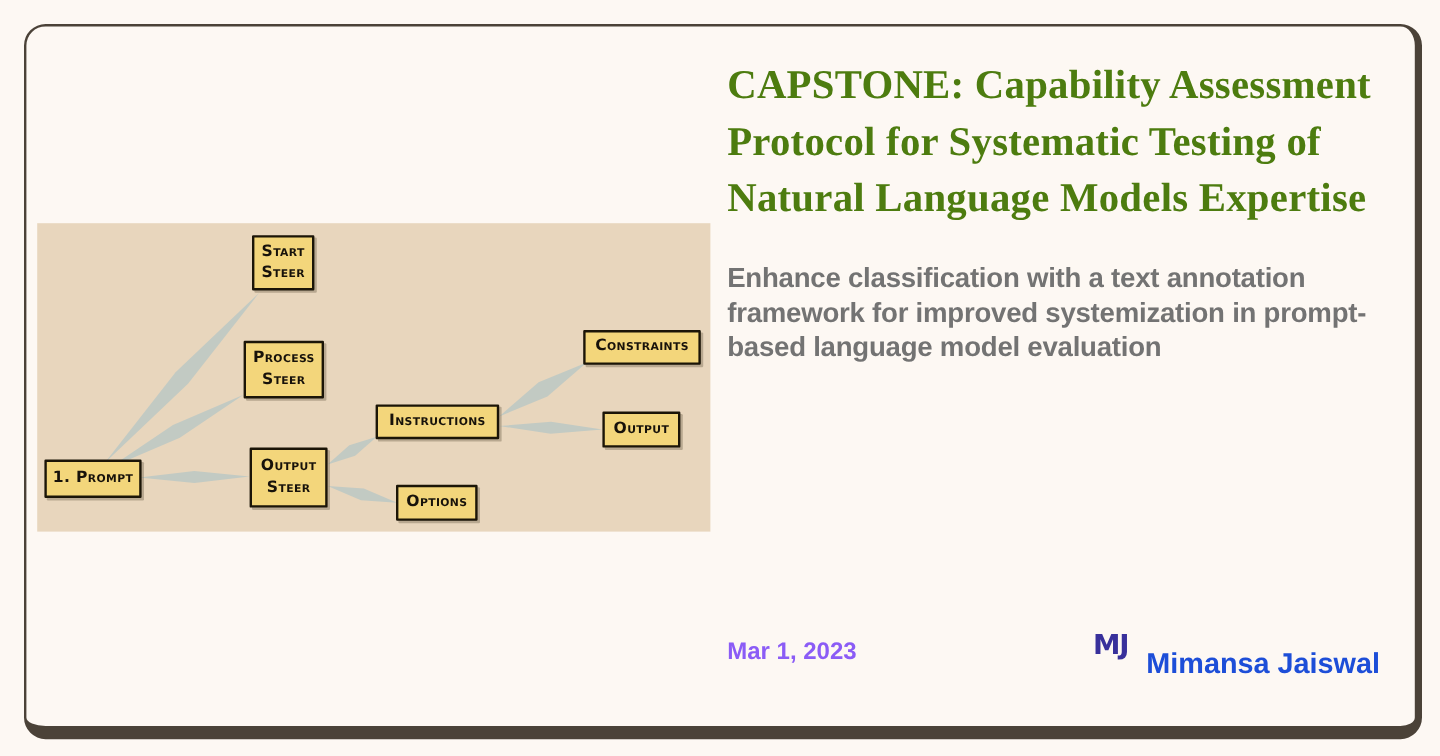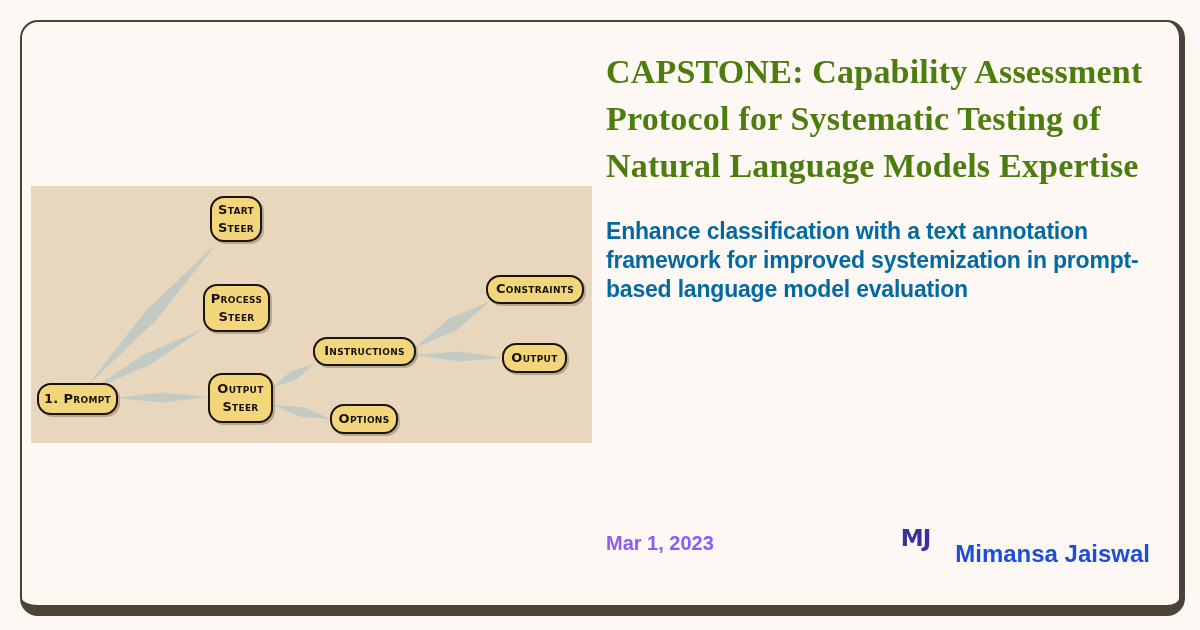--- a/index.html
+++ b/index.html
@@ -14,44 +14,44 @@
     border:2px solid #4b4238;border-right-width:6px;border-bottom-width:11px;
     border-radius:18px;
   }
   .diagram-panel{
     position:absolute;left:31px;top:186px;width:561px;height:257px;
     background:#e8d6bd;overflow:hidden;
   }
   .diagram-panel svg{position:absolute;left:0;top:0;}
   .node{
     position:absolute;box-sizing:border-box;
-    background:#f3d67b;border:2px solid #1b1507;border-radius:14px;
+    background:#f3d67b;border:2px solid #1b1507;border-radius:1px;
     box-shadow:2px 2px 0 rgba(95,82,60,0.35);
     display:flex;align-items:center;justify-content:center;text-align:center;
     font-family:"DejaVu Sans",sans-serif;font-weight:bold;
     font-variant:small-caps;font-size:13px;line-height:1.4;letter-spacing:.3px;
     color:#17120a;white-space:pre-line;
   }
   .right-col{position:absolute;left:606px;top:48px;width:544px;}
   .page-title{
     font-family:"Liberation Serif","DejaVu Serif",serif;font-weight:bold;
     font-size:34px;line-height:47px;color:#4d7c0f;white-space:pre-line;
     letter-spacing:.2px;
   }
   .page-subtitle{
     position:absolute;left:606px;top:217px;width:560px;
-    font-size:23px;line-height:29px;font-weight:700;color:#0369a1;
+    font-size:23px;line-height:29px;font-weight:700;color:#737373;
     white-space:pre-line;letter-spacing:-0.2px;
   }
   .footer{
     position:absolute;left:606px;top:524px;width:544px;height:28px;
     display:flex;justify-content:space-between;align-items:center;
   }
   .date{font-size:20px;font-weight:bold;color:#8b5cf6;margin-top:11px;}
-  .author{display:flex;align-items:center;gap:25px;}
+  .author{display:flex;align-items:center;gap:15px;}
   .author-logo{
     font-size:23px;font-weight:bold;color:#38309b;letter-spacing:-1px;
     font-family:"DejaVu Sans",sans-serif;
   }
   .author-name{font-size:24px;font-weight:bold;color:#1d4ed8;margin-top:32px;}
 </style>
 </head>
 <body>
 
 <div class="card"></div>

